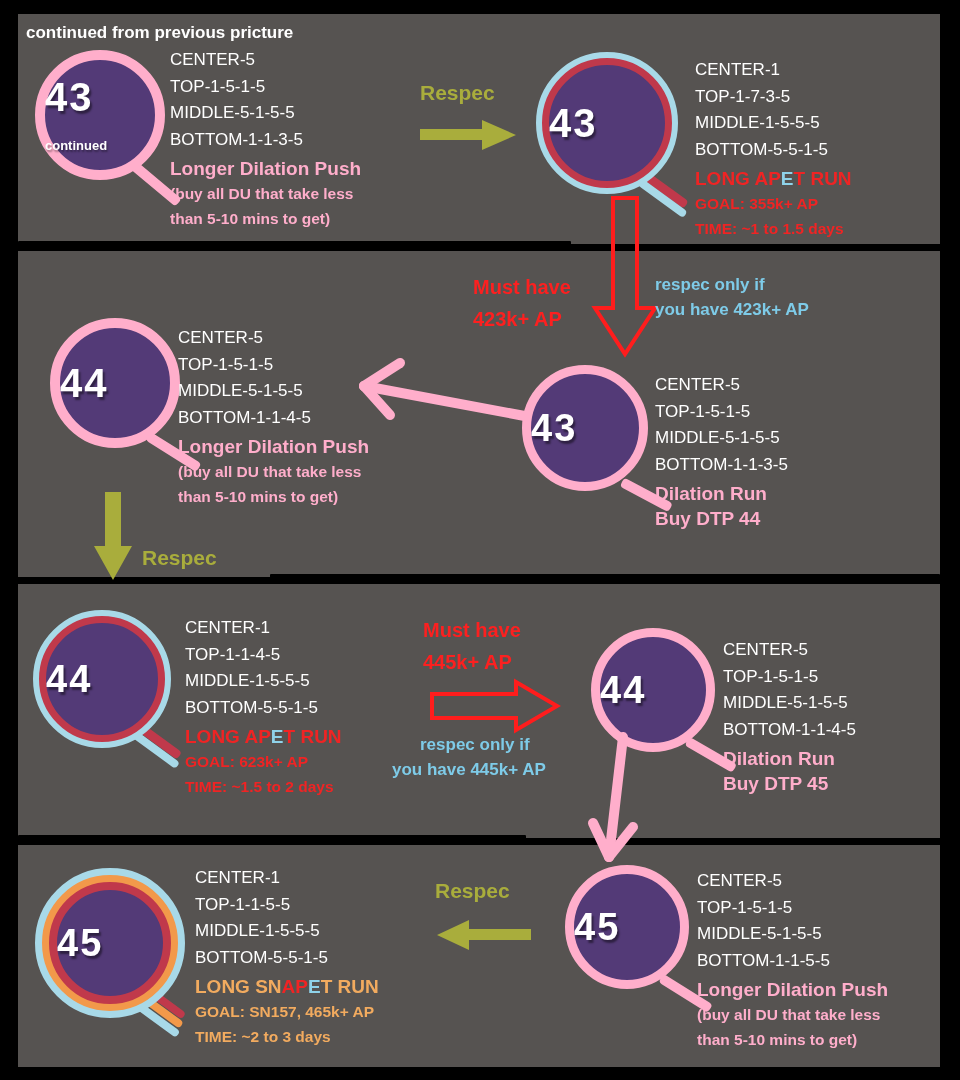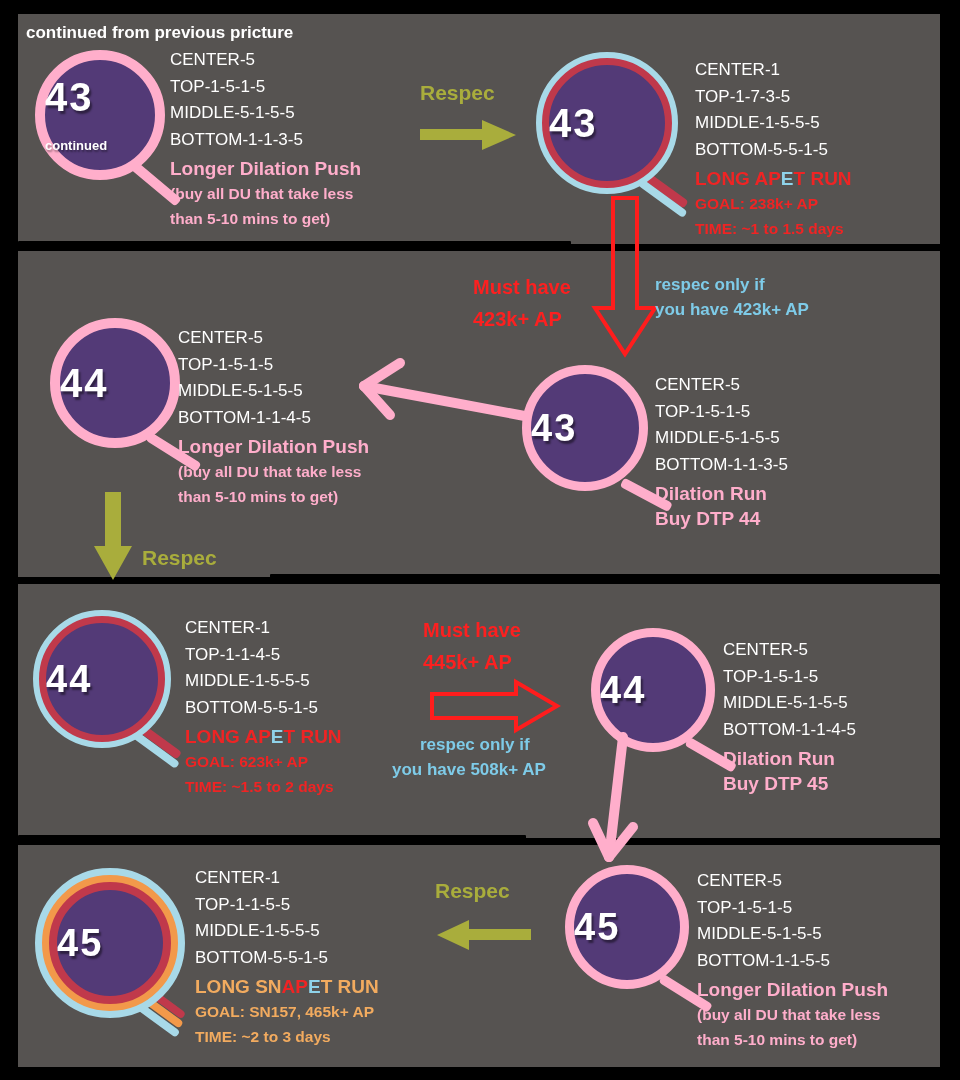--- a/index.html
+++ b/index.html
@@ -147,21 +147,21 @@
       </div>
     </div>
   </div>
   <div class="stats" style="left:695px; top:57px;">
     <div class="line">CENTER-1</div>
     <div class="line">TOP-1-7-3-5</div>
     <div class="line">MIDDLE-1-5-5-5</div>
     <div class="line">BOTTOM-5-5-1-5</div>
     <div class="caption redcap">
       <div class="big"><span style="color: rgb(239, 36, 36);">LONG AP</span><span style="color: rgb(143, 211, 234);">E</span><span style="color: rgb(239, 36, 36);">T RUN</span></div>
-      <div class="small">GOAL: 238k+ AP</div>
+      <div class="small">GOAL: 355k+ AP</div>
       <div class="small">TIME: ~1 to 1.5 days</div>
     </div>
   </div>
 
   <svg style="left:592px; top:196px;" width="66" height="162" viewBox="0 0 66 162">
     <path d="M21 2 L45 2 L45 112 L63 112 L33 158 L3 112 L21 112 Z" fill="none" stroke="#ff1d1d" stroke-width="4"></path>
   </svg>
   <div class="label lbl-must" style="left:473px; top:275px;">Must have</div>
   <div class="label lbl-must" style="left:473px; top:307px;">423k+ AP</div>
   <div class="label lbl-resp" style="left:655px; top:272px;">respec only if</div>
@@ -233,21 +233,21 @@
       <div class="small">TIME: ~1.5 to 2 days</div>
     </div>
   </div>
 
   <div class="label lbl-must" style="left:423px; top:618px;">Must have</div>
   <div class="label lbl-must" style="left:423px; top:650px;">445k+ AP</div>
   <svg style="left:430px; top:680px;" width="130" height="52" viewBox="0 0 130 52">
     <path d="M2 14 L86 14 L86 2 L127 26 L86 50 L86 38 L2 38 Z" fill="none" stroke="#ff1d1d" stroke-width="4"></path>
   </svg>
   <div class="label lbl-resp" style="left:420px; top:732px;">respec only if</div>
-  <div class="label lbl-resp" style="left:392px; top:757px;">you have 508k+ AP</div>
+  <div class="label lbl-resp" style="left:392px; top:757px;">you have 445k+ AP</div>
 
   <div class="node" style="left:591px; top:628px;">
     <div class="handle" style="left:96px; top:108px; width:55px; height:10px; background:#ffaecb; transform:rotate(30deg);"></div>
     <div class="glass" style="left:0; top:0; width:124px; height:124px; border:9px solid #ffaecb;">
       <span class="num" style="font-size:38px;">44</span>
     </div>
   </div>
   <div class="stats" style="left:723px; top:637px;">
     <div class="line">CENTER-5</div>
     <div class="line">TOP-1-5-1-5</div>

